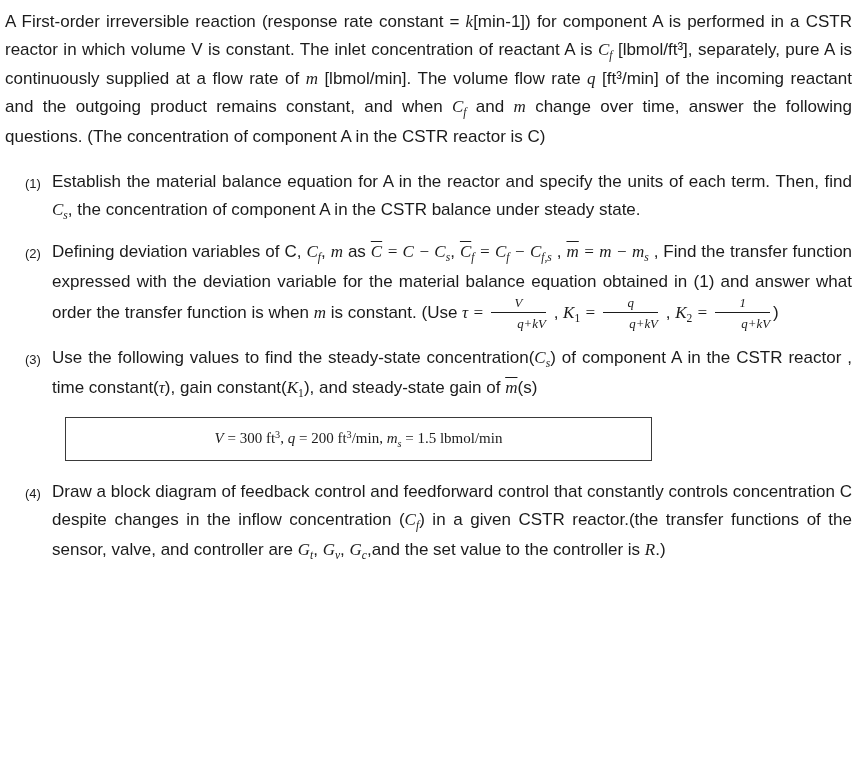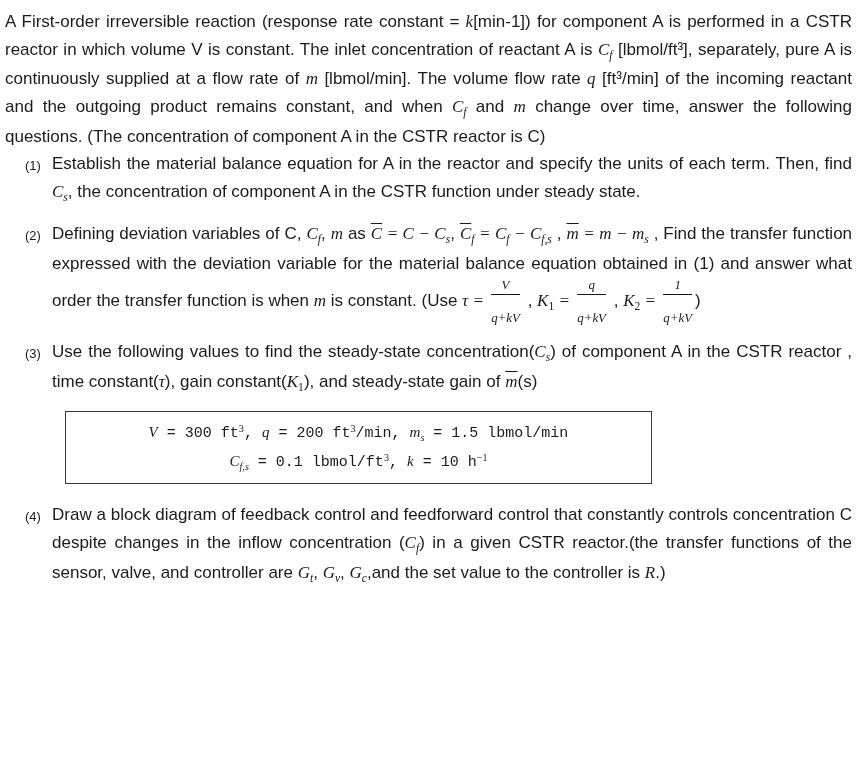--- a/index.html
+++ b/index.html
@@ -8,45 +8,45 @@
     width: 858px;
     height: 780px;
     background: #ffffff;
     color: #1b1b1b;
     font-family: "Liberation Sans", sans-serif;
     font-size: 17px;
     line-height: 1.62;
     padding: 8px 6px 0 5px;
     overflow: hidden;
   }
-  .para { margin: 0 0 0 0; text-align: justify; }
+  .para { margin: 0 0 18px 0; text-align: justify; }
   .question { display: flex; margin: 0 0 13px 0; padding-left: 20px; }
   .qnum { flex: 0 0 27px; font-size: 13px; padding-top: 5px; }
   .qbody { flex: 1; text-align: justify; }
 
   
   .seg-t { font-family: "Liberation Sans", sans-serif; }
   .seg-m { font-family: "Liberation Serif", serif; font-style: italic; }
-  .seg-r { font-family: Liberation Mono, monospace; text-align: right; }
+  .seg-r { font-family: Liberation Serif, serif; text-align: right; }
   .seg-bar { font-family: "Liberation Serif", serif; font-style: italic; text-decoration: overline; }
   .seg-sub { font-family: "Liberation Serif", serif; font-style: italic; font-size: 68%; vertical-align: -0.35em; }
   .seg-subr { font-family: "Liberation Serif", serif; font-size: 68%; vertical-align: -0.35em; }
   .seg-supr { font-family: "Liberation Serif", serif; font-size: 68%; vertical-align: 0.5em; }
   .seg-frac {
     display: inline-block;
     vertical-align: middle;
     text-align: center;
     font-family: "Liberation Serif", serif;
     font-style: italic;
     font-size: 76%;
     line-height: 1.15;
     margin: 0 3px;
   }
   .seg-frac .num { display: block; border-bottom: 1px solid #1b1b1b; padding: 0 4px 1px 4px; }
-  .seg-frac .den { display: block; padding-top: 16px; }
+  .seg-frac .den { display: block; padding-top: 4px; margin-left: 26px; }
 
   .values-box {
     margin: 5px 0 17px 60px;
     width: 587px;
     border: 1px solid #3a3a3a;
     text-align: center;
     font-size: 15px;
     line-height: 1.85;
     padding: 7px 10px;
     font-family: "Liberation Serif", serif;
@@ -55,36 +55,35 @@
 </style>
 </head>
 <body>
 
 <div>
 
   <p class="para"><span class="seg-t">A First-order irreversible reaction (response rate constant = </span><span class="seg-m">k</span><span class="seg-t">[min-1]) for component A is performed in a CSTR reactor in which volume V is constant. The inlet concentration of reactant A is </span><span class="seg-m">C</span><span class="seg-sub">f</span><span class="seg-t"> [lbmol/ft³], separately, pure A is continuously supplied at a flow rate of </span><span class="seg-m">m</span><span class="seg-t"> [lbmol/min]. The volume flow rate </span><span class="seg-m">q</span><span class="seg-t"> [ft³/min] of the incoming reactant and the outgoing product remains constant, and when </span><span class="seg-m">C</span><span class="seg-sub">f</span><span class="seg-t"> and </span><span class="seg-m">m</span><span class="seg-t"> change over time, answer the following questions. (The concentration of component A in the CSTR reactor is C)</span></p>
 
   <div class="question">
     <span class="qnum">(1)</span>
-    <div class="qbody"><span class="seg-t">Establish the material balance equation for A in the reactor and specify the units of each term. Then, find </span><span class="seg-m">C</span><span class="seg-sub">s</span><span class="seg-t">, the concentration of component A in the CSTR function under steady state.</span></div>
+    <div class="qbody"><span class="seg-t">Establish the material balance equation for A in the reactor and specify the units of each term. Then, find </span><span class="seg-m">C</span><span class="seg-sub">s</span><span class="seg-t">, the concentration of component A in the CSTR balance under steady state.</span></div>
   </div>
 
   <div class="question">
     <span class="qnum">(2)</span>
     <div class="qbody"><span class="seg-t">Defining deviation variables of C, </span><span class="seg-m">C</span><span class="seg-sub">f</span><span class="seg-t">, </span><span class="seg-m">m</span><span class="seg-t"> as </span><span class="seg-bar">C</span><span class="seg-m"> = C − C</span><span class="seg-sub">s</span><span class="seg-t">, </span><span class="seg-bar">C</span><span class="seg-sub">f</span><span class="seg-m"> = C</span><span class="seg-sub">f</span><span class="seg-m"> − C</span><span class="seg-sub">f,s</span><span class="seg-t"> , </span><span class="seg-bar">m</span><span class="seg-m"> = m − m</span><span class="seg-sub">s</span><span class="seg-t"> , Find the transfer function expressed with the deviation variable for the material balance equation obtained in (1) and answer what order the transfer function is when </span><span class="seg-m">m</span><span class="seg-t"> is constant. (Use </span><span class="seg-m">τ = </span><span class="seg-frac"><span class="num">V</span><span class="den">q+kV</span></span><span class="seg-t"> , </span><span class="seg-m">K</span><span class="seg-subr">1</span><span class="seg-m"> = </span><span class="seg-frac"><span class="num">q</span><span class="den">q+kV</span></span><span class="seg-t"> , </span><span class="seg-m">K</span><span class="seg-subr">2</span><span class="seg-m"> = </span><span class="seg-frac"><span class="num">1</span><span class="den">q+kV</span></span><span class="seg-t">)</span></div>
   </div>
 
   <div class="question">
     <span class="qnum">(3)</span>
     <div class="qbody"><span class="seg-t">Use the following values to find the steady-state concentration(</span><span class="seg-m">C</span><span class="seg-sub">s</span><span class="seg-t">) of component A in the CSTR reactor , time constant(</span><span class="seg-m">τ</span><span class="seg-t">), gain constant(</span><span class="seg-m">K</span><span class="seg-subr">1</span><span class="seg-t">), and steady-state gain of </span><span class="seg-bar">m</span><span class="seg-t">(s)</span></div>
   </div>
 
   <div class="values-box">
     <div class="box-line"><span class="seg-m">V</span><span class="seg-r"> = 300 ft</span><span class="seg-supr">3</span><span class="seg-r">, </span><span class="seg-m">q</span><span class="seg-r"> = 200 ft</span><span class="seg-supr">3</span><span class="seg-r">/min, </span><span class="seg-m">m</span><span class="seg-sub">s</span><span class="seg-r"> = 1.5 lbmol/min</span></div>
-    <div class="box-line"><span class="seg-m">C</span><span class="seg-sub">f,s</span><span class="seg-r"> = 0.1 lbmol/ft</span><span class="seg-supr">3</span><span class="seg-r">, </span><span class="seg-m">k</span><span class="seg-r"> = 10 h</span><span class="seg-supr">−1</span></div>
   </div>
 
   <div class="question">
     <span class="qnum">(4)</span>
     <div class="qbody"><span class="seg-t">Draw a block diagram of feedback control and feedforward control that constantly controls concentration C despite changes in the inflow concentration (</span><span class="seg-m">C</span><span class="seg-sub">f</span><span class="seg-t">) in a given CSTR reactor.(the transfer functions of the sensor, valve, and controller are </span><span class="seg-m">G</span><span class="seg-sub">t</span><span class="seg-t">, </span><span class="seg-m">G</span><span class="seg-sub">v</span><span class="seg-t">, </span><span class="seg-m">G</span><span class="seg-sub">c</span><span class="seg-t">,and the set value to the controller is </span><span class="seg-m">R</span><span class="seg-t">.)</span></div>
   </div>
 
 </div>
 
 </body></html>

